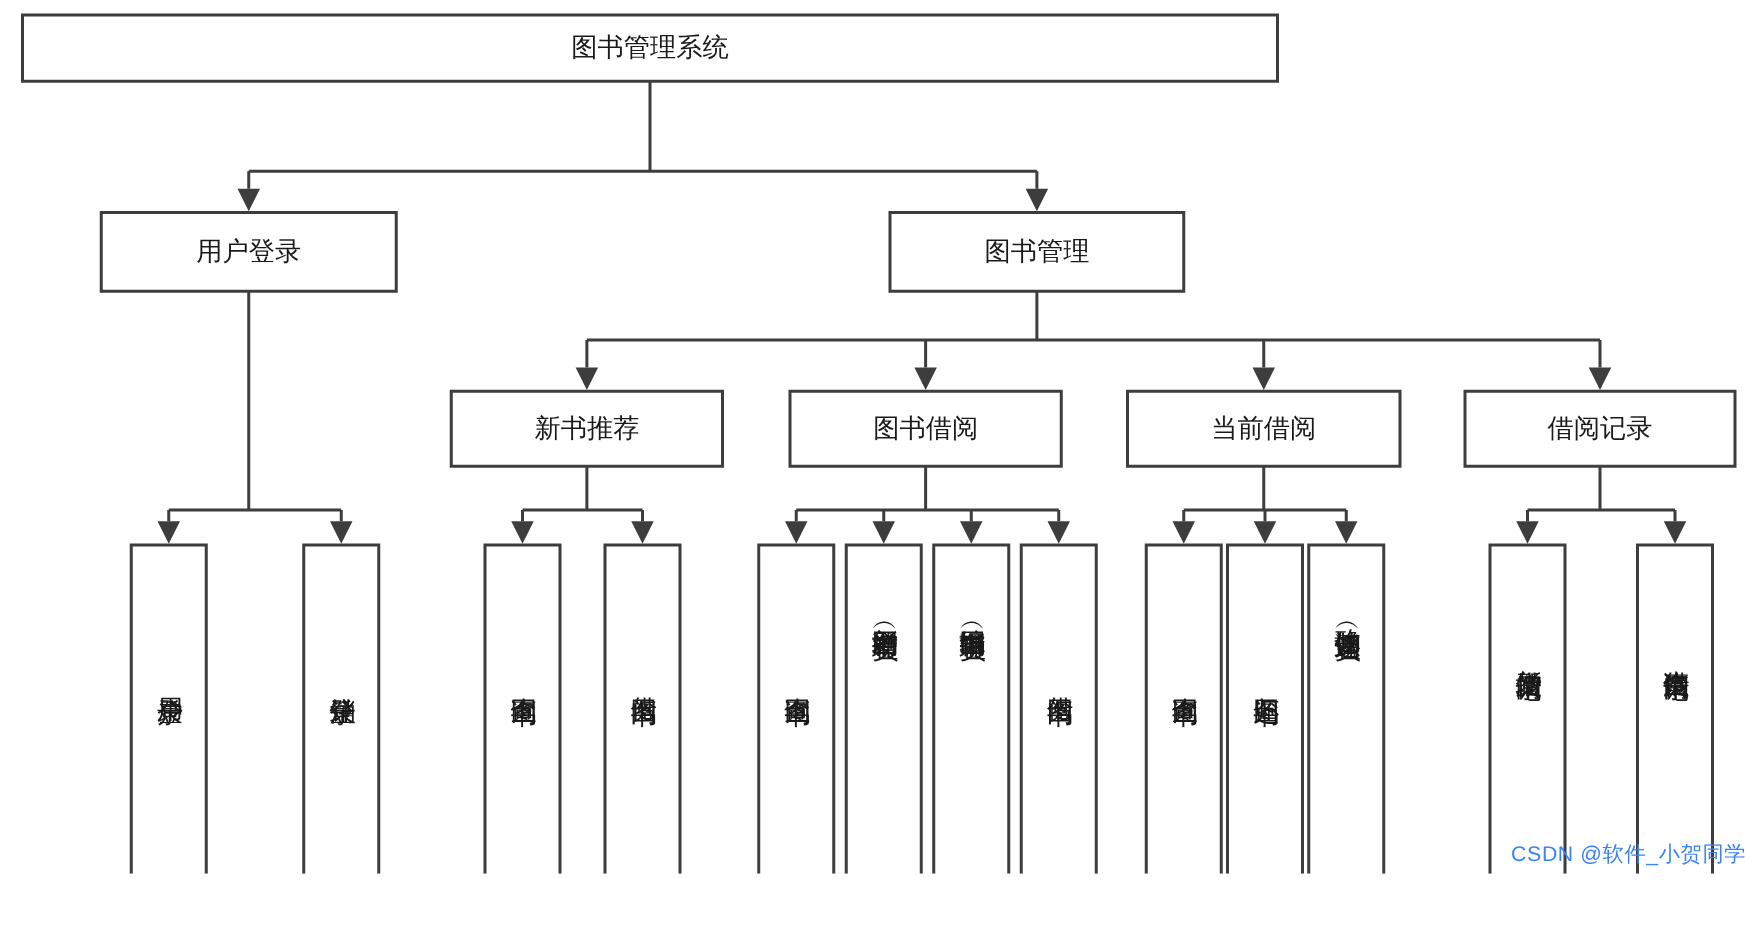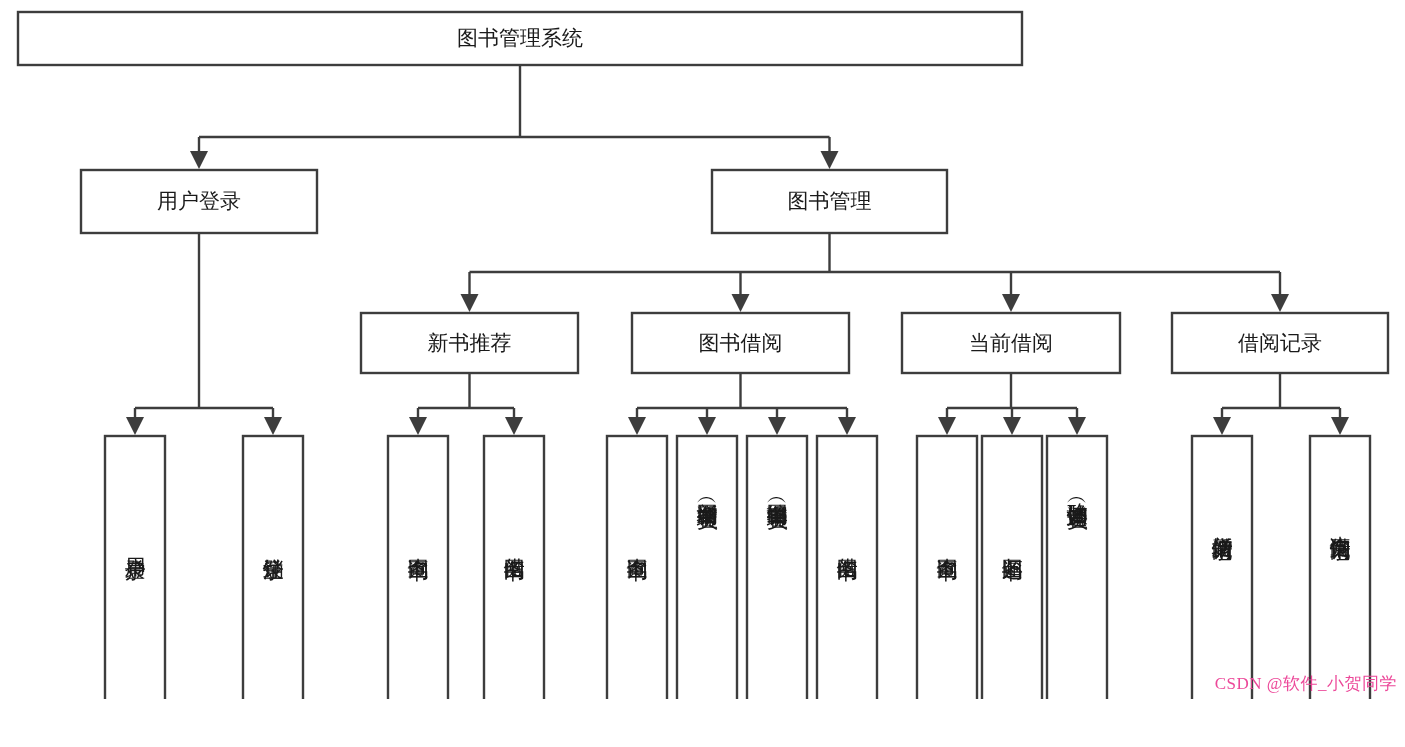--- a/index.html
+++ b/index.html
@@ -67,23 +67,23 @@
     line-height: 1.06;
     letter-spacing: 1px;
     color: #1a1a1a;
     text-align: center;
     white-space: nowrap;
   }
   .watermark {
     position: absolute;
     right: 8px;
     bottom: 4px;
-    font-family: Liberation Serif, serif;
+    font-family: Liberation Sans, sans-serif;
     font-size: 17px;
-    color: #ec4899;
+    color: #3b82f6;
     letter-spacing: 0.5px;
     white-space: nowrap;
     user-select: none;
   }
 </style>
 </head>
 <body>
 
 <div id="diagram-root">
 

